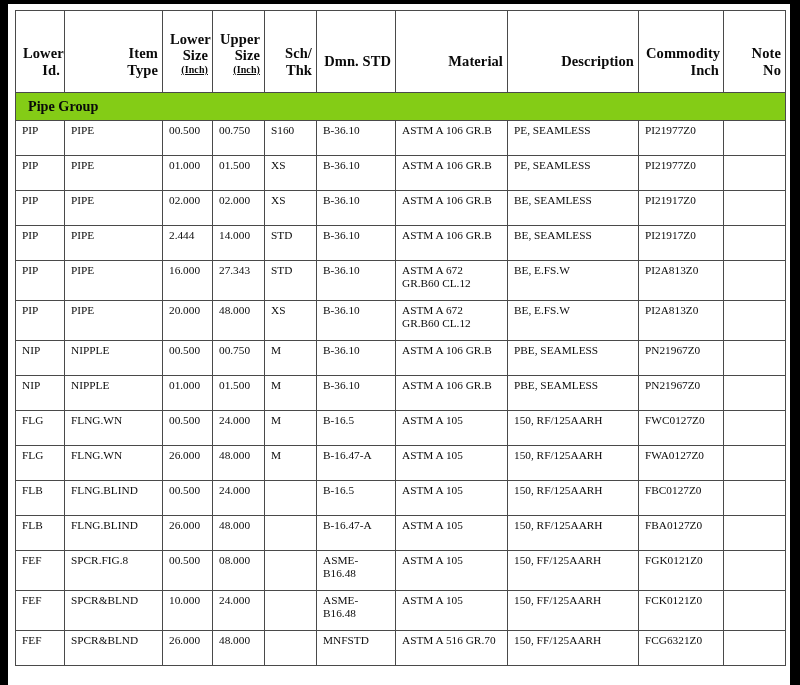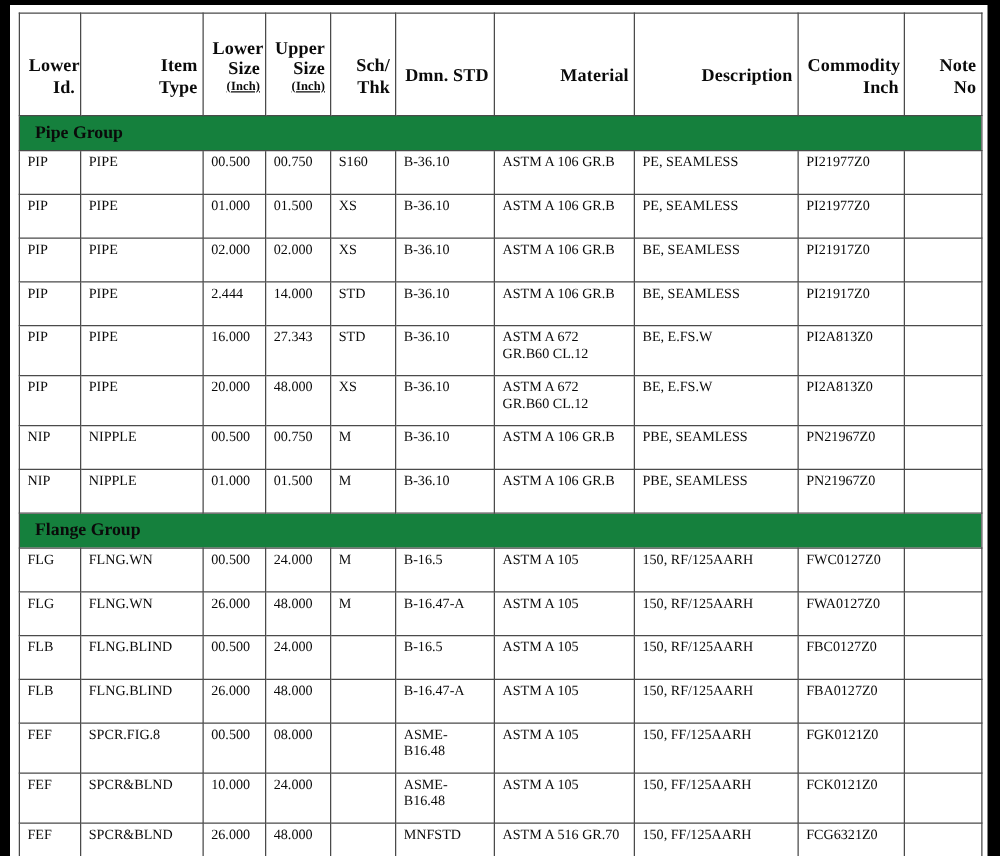--- a/index.html
+++ b/index.html
@@ -57,21 +57,21 @@
     height: 50px;
   }
   table.spec thead th .sub {
     display: block;
     font-size: 10px;
     font-weight: bold;
     line-height: 1.2;
     text-decoration: underline;
   }
   tr.group-row td {
-    background: #15803d;
+    background: #84cc16;
     font-weight: bold;
     font-size: 14.2px;
     padding: 4px 5px 4px 12px;
     height: 19px;
     vertical-align: middle;
     border-top: 1px solid #4a4a4a;
     border-bottom: 1px solid #4a4a4a;
   }
   tr.data-row td {
     height: 28px;
@@ -247,23 +247,20 @@
             <td>NIPPLE</td>
             <td>01.000</td>
             <td>01.500</td>
             <td>M</td>
             <td>B-36.10</td>
             <td>ASTM A 106 GR.B</td>
             <td>PBE, SEAMLESS</td>
             <td>PN21967Z0</td>
             <td></td>
           </tr>
-          <tr class="group-row">
-            <td colspan="10">Flange Group</td>
-          </tr>
           <tr class="data-row">
             <td>FLG</td>
             <td>FLNG.WN</td>
             <td>00.500</td>
             <td>24.000</td>
             <td>M</td>
             <td>B-16.5</td>
             <td>ASTM A 105</td>
             <td>150, RF/125AARH</td>
             <td>FWC0127Z0</td>

